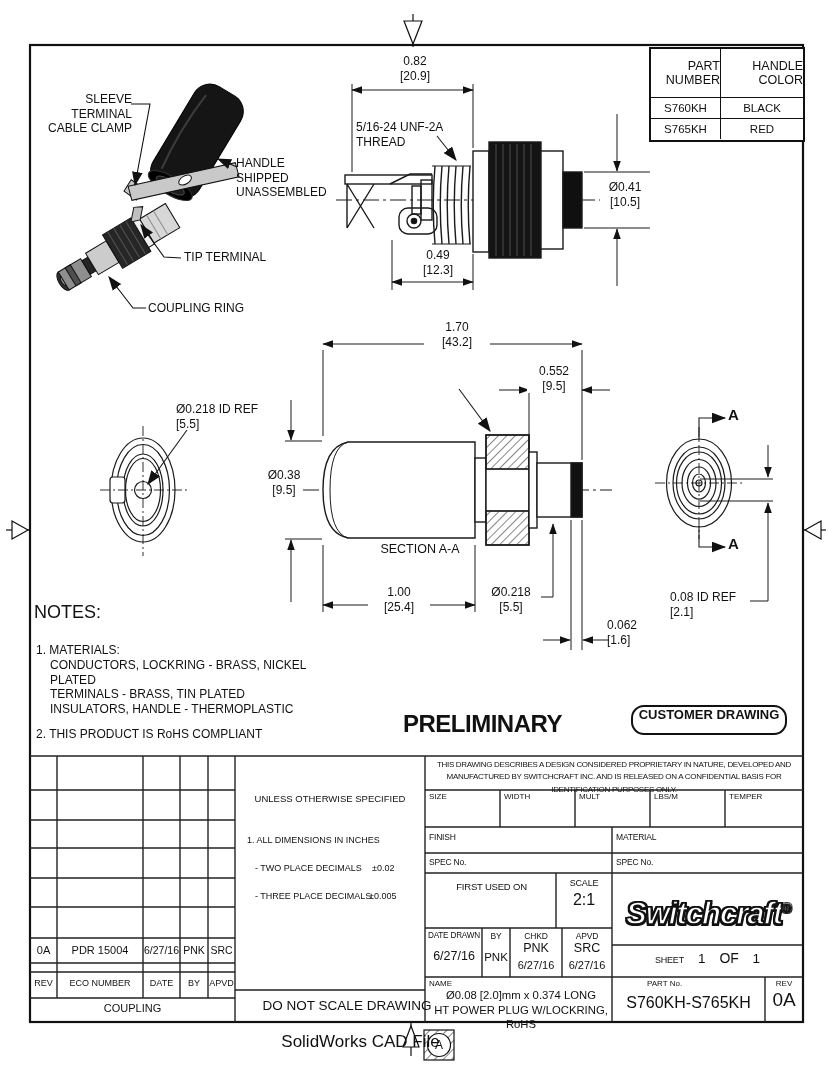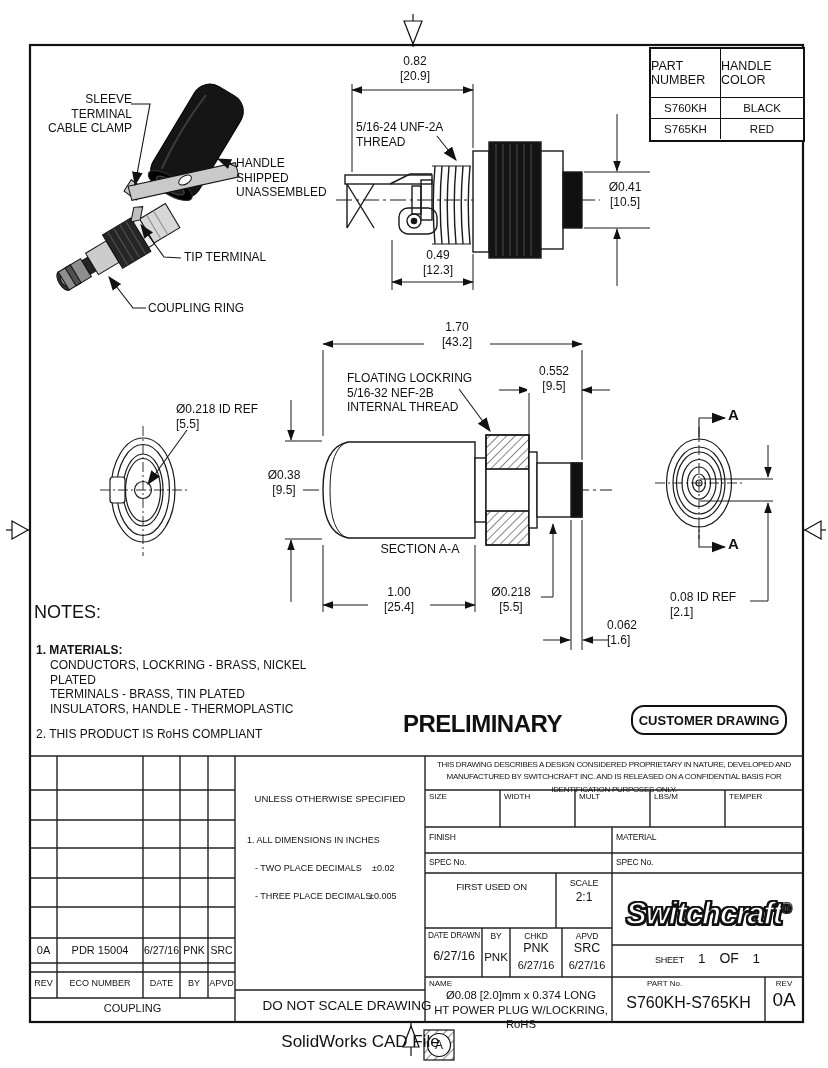--- a/index.html
+++ b/index.html
@@ -12,26 +12,26 @@
   .bg{background:#fff;padding:0 2px;}
   .b{font-weight:bold;}
   .tiny{font-size:8px;line-height:1.2;}
   .tb{font-size:8.5px;letter-spacing:-0.2px;white-space:nowrap;}
   .val{font-size:12.5px;}
   .pre{white-space:pre-line;}
   
   .ptable{position:absolute;display:grid;grid-template-columns:69px 1fr;grid-template-rows:48px 21px 21px;
           border:2px solid #111;background:#fff;}
   .ptable>div{border-left:1.5px solid #111;border-top:1.5px solid #111;display:flex;align-items:center;justify-content:center;
-              text-align:left;font-size:12px;line-height:1.12;}
+              text-align:right;font-size:12px;line-height:1.12;}
   .ptable>div:nth-child(-n+2){border-top:none;}
   .ptable>div:nth-child(odd){border-left:none;}
   .ptable .hd{font-size:12.5px;}
   .ptable .d{font-size:11.5px;}
-  .stamp-box{position:absolute;border:2px solid #111;border-radius:13px;display:flex;align-items:center;justify-content:center;
+  .stamp-box{position:absolute;border:2px solid #111;border-radius:13px;display:flex;align-items:flex-start;justify-content:center;
              font-size:13px;font-weight:bold;background:#fff;}
   .logo{font-weight:bold;font-style:italic;font-size:31px;letter-spacing:-1px;color:#fff;
         -webkit-text-stroke:1.4px #111;
         text-shadow:-1.5px -1.5px 0 #111,1.5px -1.5px 0 #111,-1.5px 1.5px 0 #111,1.5px 1.5px 0 #111,0 -1.5px 0 #111,0 1.5px 0 #111,-1.5px 0 0 #111,1.5px 0 0 #111;}
   .logo .reg{font-size:12px;vertical-align:super;-webkit-text-stroke:0.8px #111;font-style:normal;}
   .sheetrow{position:absolute;display:flex;align-items:baseline;justify-content:center;gap:14px;}
 </style>
 </head>
 <body>
 
@@ -274,43 +274,40 @@
 [20.9]</div>
   <div class="lbl" style="left:356px;top:120px;width:112px;">5/16-24 UNF-2A
 THREAD</div>
   <div class="lbl c" style="left:596px;top:180px;width:58px;">Ø0.41
 [10.5]</div>
   <div class="lbl c bg" style="left:406px;top:248px;width:60px;">0.49
 [12.3]</div>
 
   <div class="lbl c bg" style="left:424px;top:320px;width:62px;">1.70
 [43.2]</div>
-  <div class="lbl" style="left:347px;top:371px;width:136px;">FLOATING LOCKRING
-5/16-32 NEF-2B
-INTERNAL THREAD</div>
   <div class="lbl c bg" style="left:527px;top:364px;width:50px;">0.552
 [9.5]</div>
   <div class="lbl" style="left:176px;top:402px;width:104px;">Ø0.218 ID REF
 [5.5]</div>
   <div class="lbl c" style="left:258px;top:468px;width:52px;">Ø0.38
 [9.5]</div>
   <div class="lbl c" style="left:360px;top:542px;width:120px;font-size:12.5px;">SECTION A-A</div>
   <div class="lbl c bg" style="left:368px;top:585px;width:58px;">1.00
 [25.4]</div>
   <div class="lbl c bg" style="left:481px;top:585px;width:56px;">Ø0.218
 [5.5]</div>
   <div class="lbl" style="left:607px;top:618px;width:52px;">0.062
 [1.6]</div>
   <div class="lbl" style="left:670px;top:590px;width:92px;">0.08 ID REF
 [2.1]</div>
   <div class="lbl b" style="left:728px;top:406px;width:20px;font-size:15px;">A</div>
   <div class="lbl b" style="left:728px;top:535px;width:20px;font-size:15px;">A</div>
 
   <div class="lbl" style="left:34px;top:602px;font-size:18px;">NOTES:</div>
-  <div class="lbl" style="left:36px;top:643px;font-weight:bold;">1. MATERIALS:</div>
+  <div class="lbl" style="left:36px;top:643px;">1. MATERIALS:</div>
   <div class="lbl" style="left:50px;top:658px;width:300px;">CONDUCTORS, LOCKRING - BRASS, NICKEL PLATED
 TERMINALS - BRASS, TIN PLATED
 INSULATORS, HANDLE - THERMOPLASTIC</div>
   <div class="lbl" style="left:36px;top:727px;">2. THIS PRODUCT IS RoHS COMPLIANT</div>
 
   <div class="lbl c b" style="left:403px;top:709px;width:146px;font-size:24px;letter-spacing:-0.5px;">PRELIMINARY</div>
   <div class="stamp-box" style="left:631px;top:705px;width:152px;height:26px;">
     <span>CUSTOMER DRAWING</span>
   </div>
 
@@ -322,21 +319,21 @@
   <div class="lbl tiny" style="left:654px;top:792px;">LBS/M</div>
   <div class="lbl tiny" style="left:729px;top:792px;">TEMPER</div>
 
   <div class="lbl tb" style="left:429px;top:832px;">FINISH</div>
   <div class="lbl tb" style="left:429px;top:857px;">SPEC No.</div>
   <div class="lbl tb" style="left:616px;top:832px;">MATERIAL</div>
   <div class="lbl tb" style="left:616px;top:857px;">SPEC No.</div>
 
   <div class="lbl c tb" style="left:427px;top:881px;width:129px;font-size:9.5px;">FIRST USED ON</div>
   <div class="lbl c tb" style="left:556px;top:878px;width:56px;font-size:9px;">SCALE</div>
-  <div class="lbl c" style="left:556px;top:890px;width:56px;font-size:12px;">2:1</div>
+  <div class="lbl c" style="left:556px;top:890px;width:56px;font-size:16px;">2:1</div>
 
   <div class="lbl c" style="left:614px;top:880px;width:188px;">
     <span class="logo"><span>Switchcraft</span><span class="reg">®</span></span>
   </div>
 
   <div class="lbl c tb" style="left:426px;top:931px;width:56px;font-size:8.2px;">DATE DRAWN</div>
   <div class="lbl c val" style="left:426px;top:949px;width:56px;">6/27/16</div>
   <div class="lbl c tb" style="left:482px;top:931px;width:28px;">BY</div>
   <div class="lbl c" style="left:482px;top:950px;width:28px;font-size:11.5px;">PNK</div>
   <div class="lbl c tb" style="left:510px;top:931px;width:52px;">CHKD</div>

